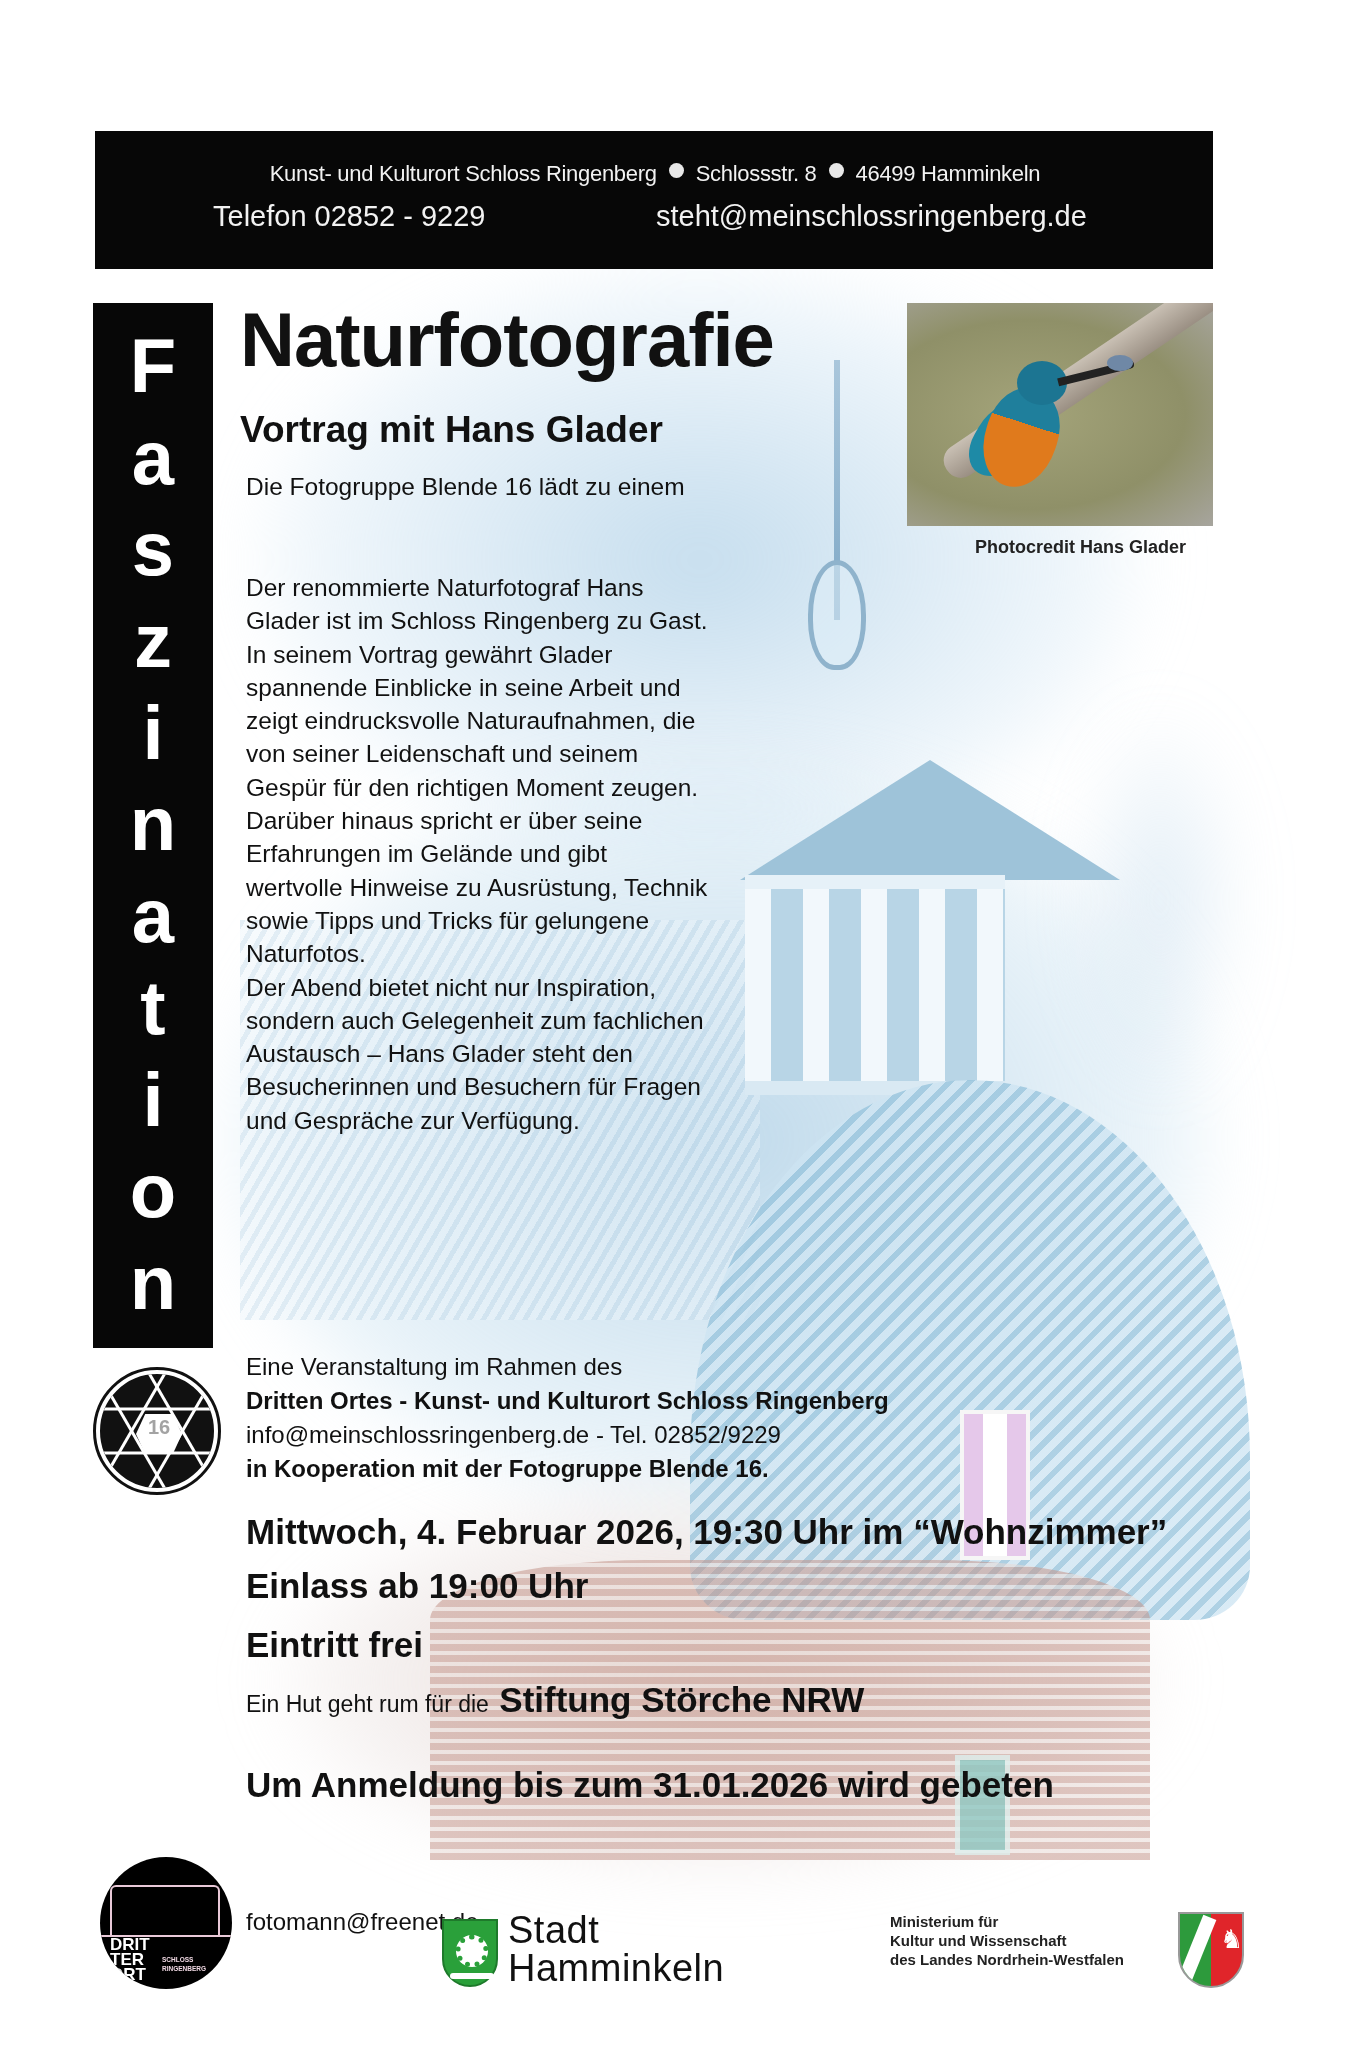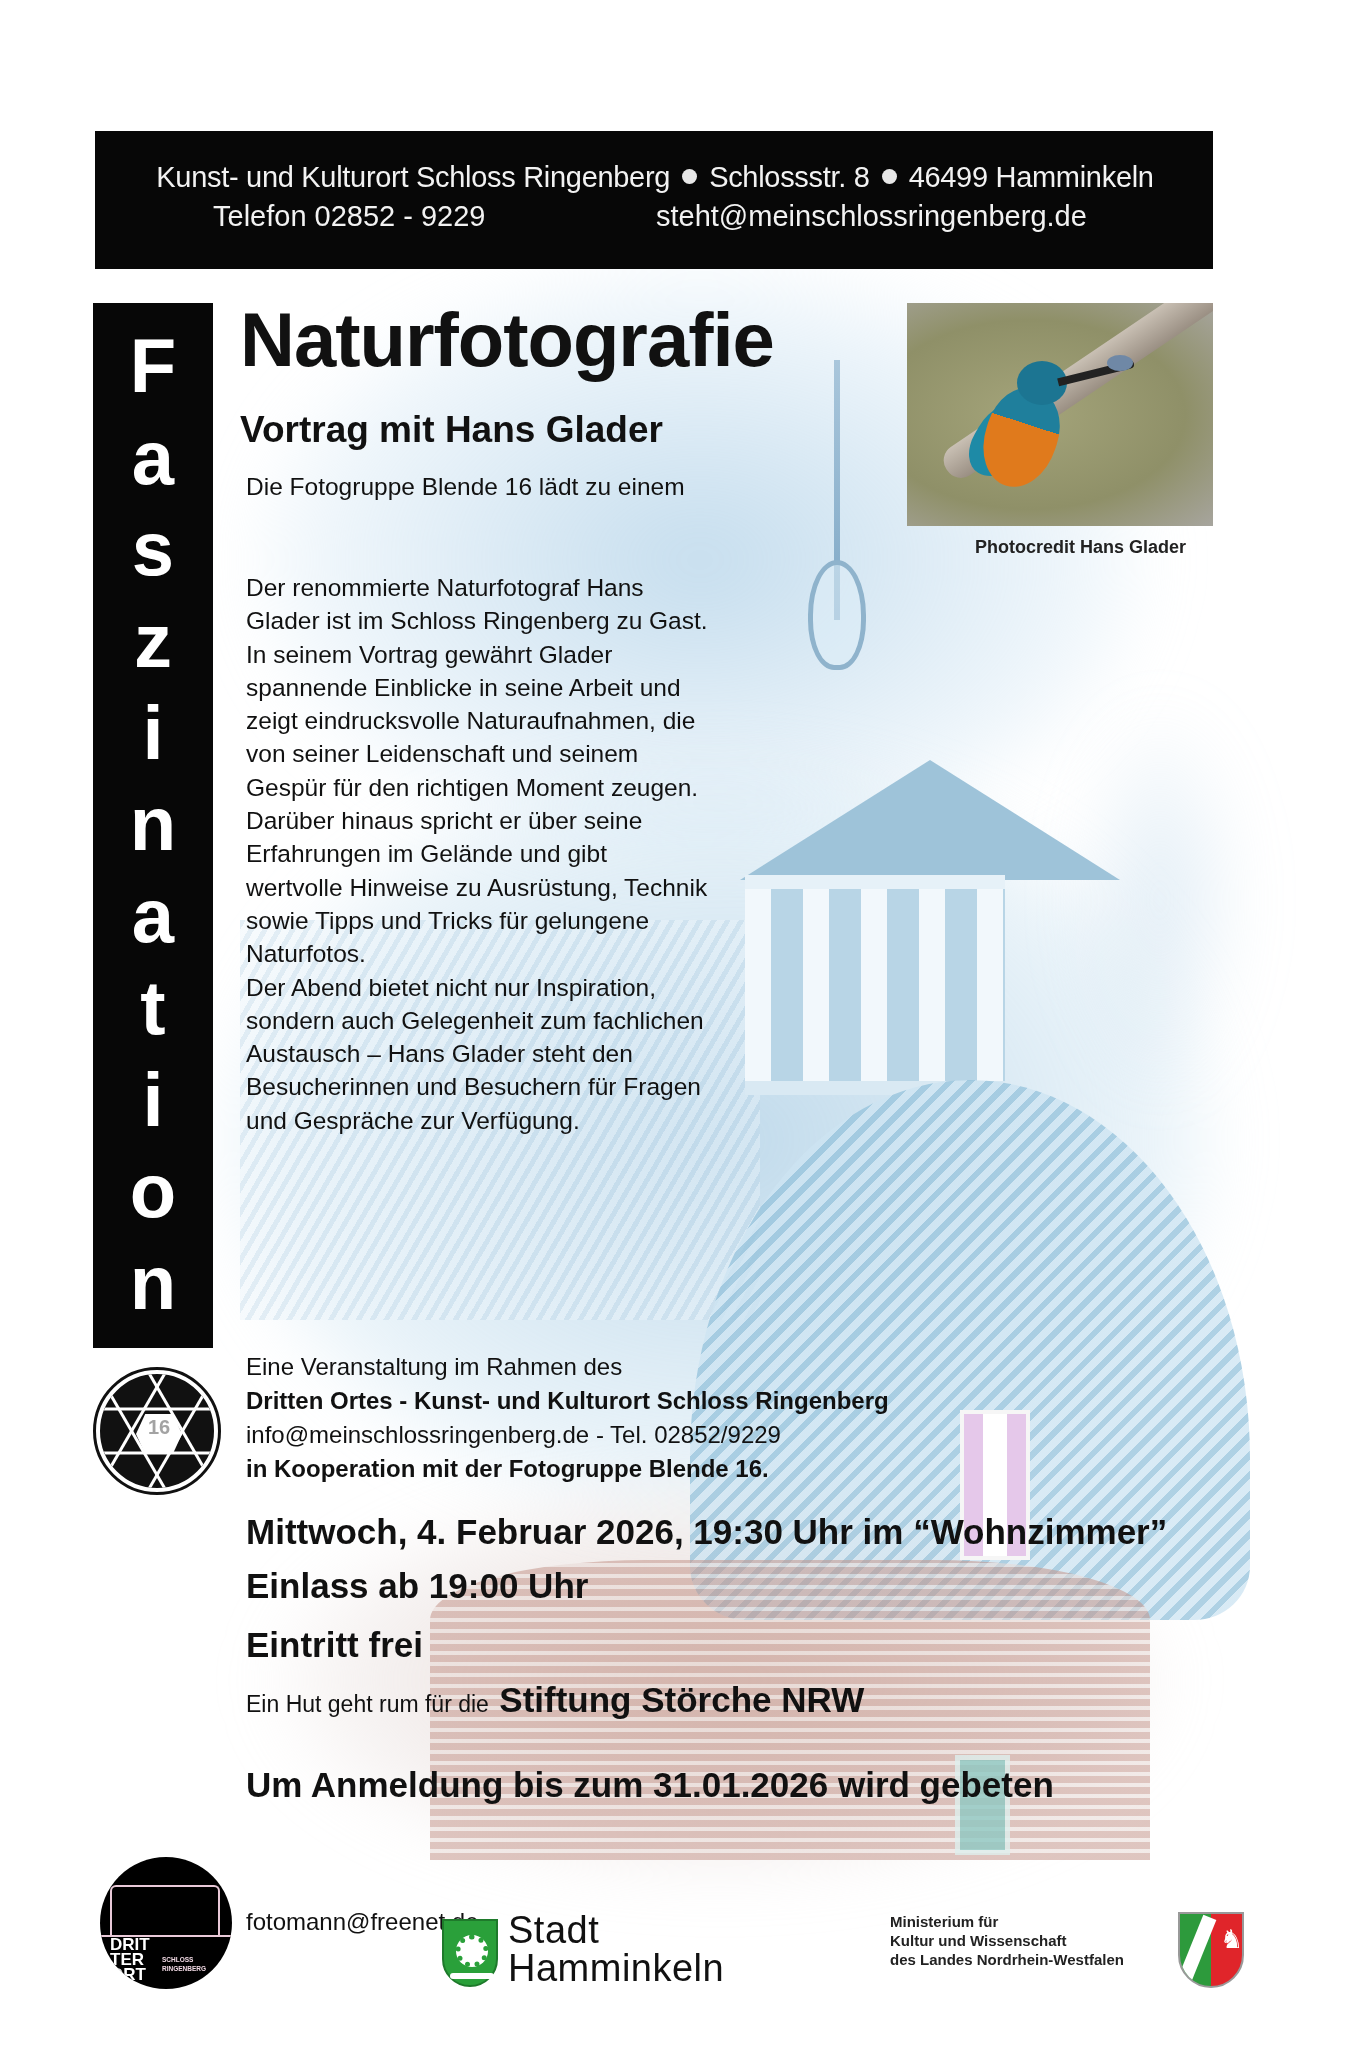--- a/index.html
+++ b/index.html
@@ -22,21 +22,21 @@
   .roof-big { position: absolute; left: 690px; top: 1080px; width: 560px; height: 540px; border-radius: 50% 50% 10% 10% / 70% 70% 10% 10%;
      background: repeating-linear-gradient(135deg, rgba(150,195,220,0.9) 0 6px, rgba(205,228,242,0.9) 6px 14px); opacity: .85; }
   .roof-left { position: absolute; left: 240px; top: 920px; width: 520px; height: 400px; background: repeating-linear-gradient(120deg, rgba(190,215,232,0.7) 0 5px, rgba(235,244,250,0.7) 5px 12px); opacity: .6; }
   .brick { position: absolute; left: 430px; top: 1560px; width: 720px; height: 300px; border-radius: 30% 30% 0 0 / 20% 20% 0 0;
      background: repeating-linear-gradient(0deg, rgba(196,150,140,0.55) 0 7px, rgba(232,218,214,0.55) 7px 11px); }
   .dormer { position: absolute; left: 960px; top: 1410px; width: 70px; height: 150px; background: linear-gradient(90deg,#e5c8ea 0 30%, #ffffff 30% 70%, #e5c8ea 70%); border: 4px solid #f6f6f6; }
   .dormer2 { position: absolute; left: 955px; top: 1755px; width: 55px; height: 100px; background: #8fc9c3; border: 5px solid #dff0ee; opacity: .8; }
 
   
   .header-box { position: absolute; left: 95px; top: 131px; width: 1118px; height: 138px; background: #070707; color: #f2f2f2; z-index: 2; }
-  .header-line1 { position: absolute; left: 20px; top: 30px; width: 1080px; font-size: 29px; letter-spacing: -0.3px; white-space: nowrap; text-align: center; }
+  .header-line1 { position: absolute; left: 20px; top: 30px; width: 1080px; font-size: 22px; letter-spacing: -0.3px; white-space: nowrap; text-align: center; }
   .header-line1 .dot { display: inline-block; width: 15px; height: 15px; border-radius: 50%; background: #e8e8e8; margin: 0 12px; vertical-align: 3px; }
   .header-line2 { position: absolute; top: 69px; font-size: 29px; white-space: nowrap; }
   .hl2a { left: 118px; }
   .hl2b { left: 561px; }
 
   
   .vbar { position: absolute; left: 93px; top: 303px; width: 120px; height: 1045px; background: #070707; z-index: 2; display: flex; flex-direction: column; align-items: center; justify-content: space-between; padding: 20px 0 22px; }
   .vletter { color: #fff; font-weight: bold; font-size: 76px; line-height: 76px; height: 86px; display: flex; align-items: center; }
 
   .content { position: absolute; z-index: 3; }

